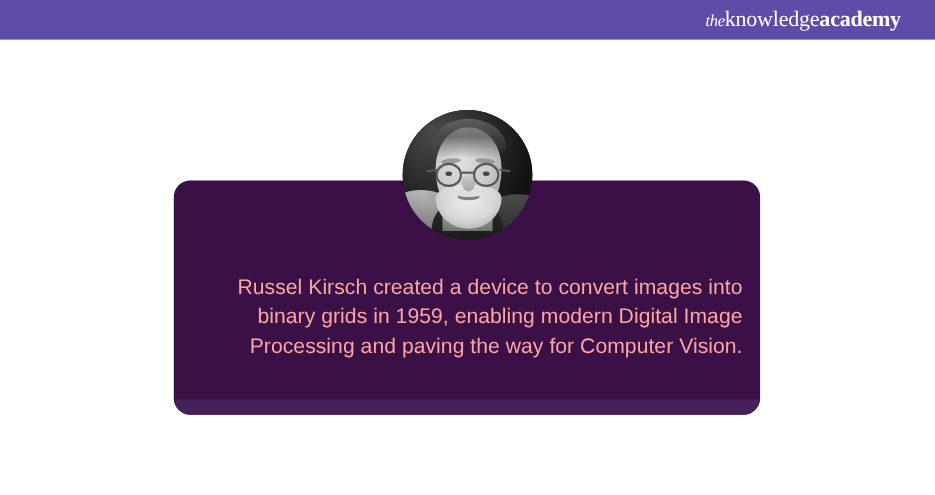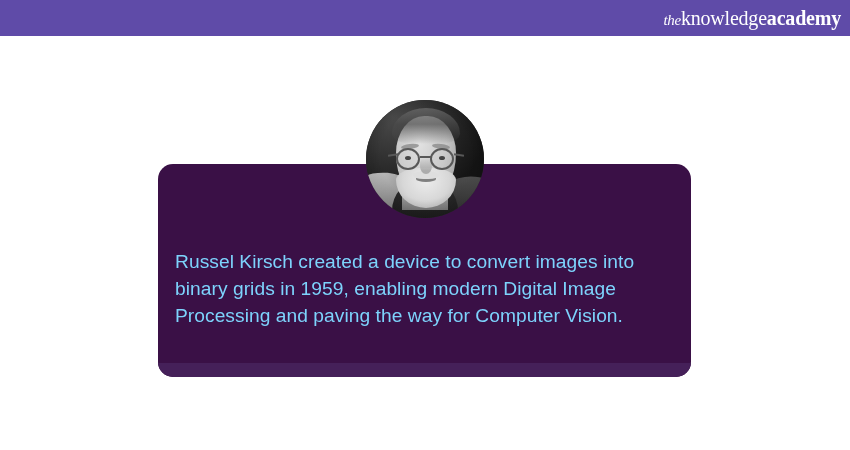--- a/index.html
+++ b/index.html
@@ -24,21 +24,21 @@
     position: absolute;
     left: 0;
     top: 0;
     width: 850px;
     height: 36px;
     background: #5f4ba8;
   }
 
   .brand-logo {
     position: absolute;
-    right: 9px;
+    right: 31px;
     top: 50%;
     transform: translateY(-50%);
     color: #ffffff;
     font-family: "Liberation Serif", serif;
     font-size: 20px;
     line-height: 1;
     white-space: nowrap;
     letter-spacing: -0.2px;
     text-align: center;
   }
@@ -73,25 +73,26 @@
     width: 100%;
     height: 14px;
     background: #452059;
   }
 
   .card-body-text {
     position: absolute;
     left: 17px;
     top: 84px;
     width: 500px;
-    color: #7dd3fc;
+    color: #fca5a5;
     font-size: 19.2px;
     line-height: 27px;
     letter-spacing: 0.05px;
     font-weight: 400;
+    text-align: right;
   }
 
   
   .portrait-wrap {
     position: absolute;
     left: 366px;
     top: 100px;
     width: 118px;
     height: 118px;
     border-radius: 50%;

